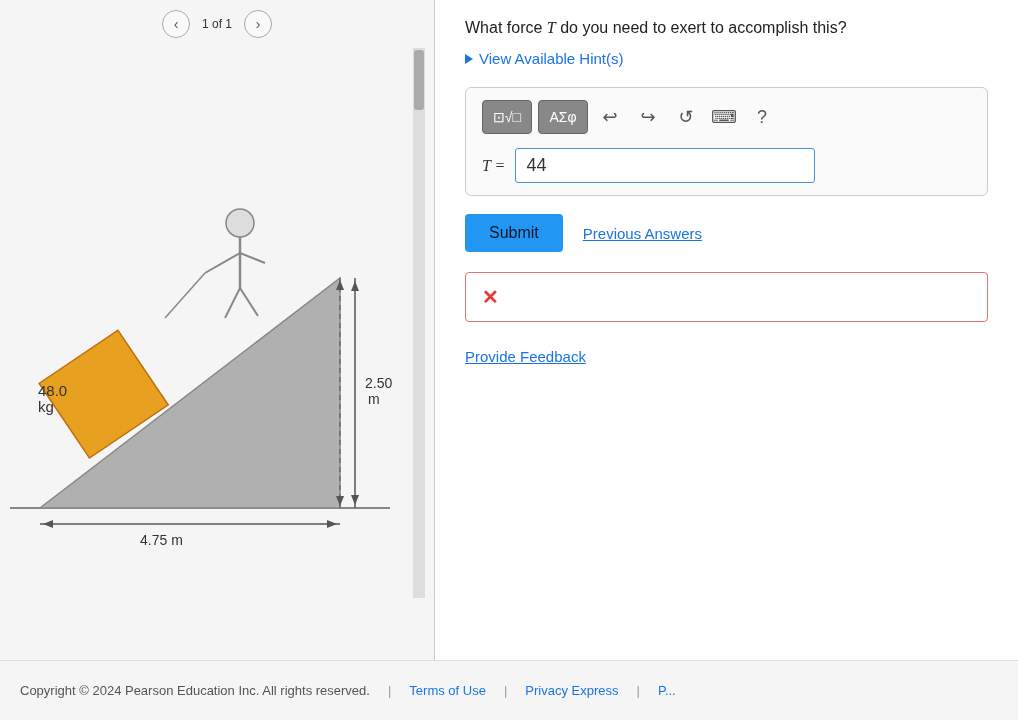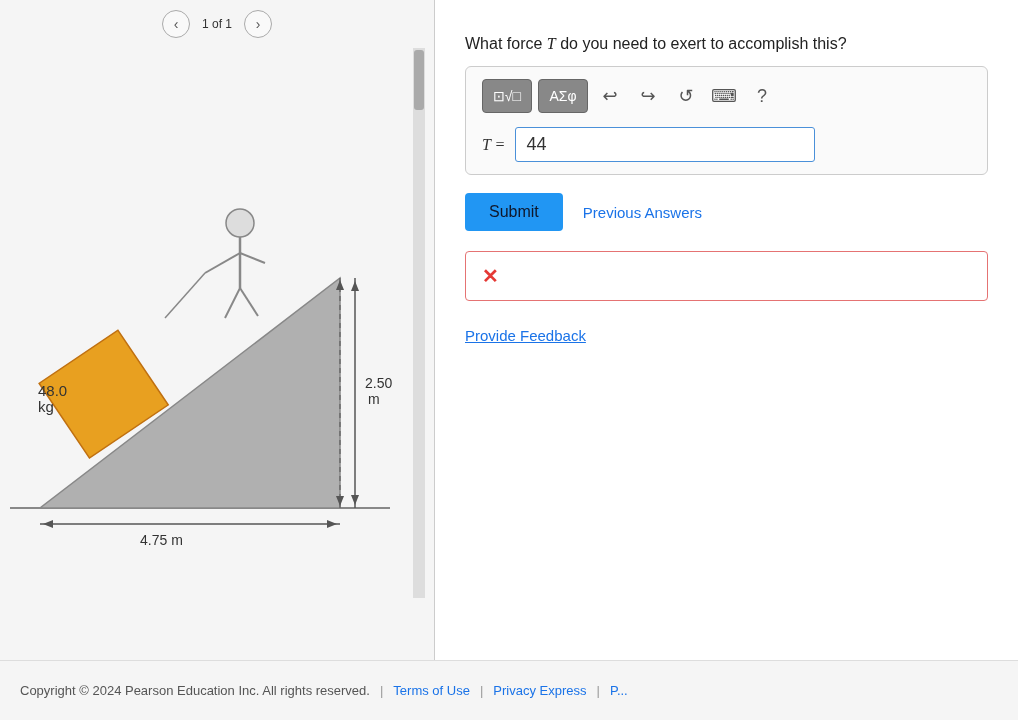--- a/index.html
+++ b/index.html
@@ -87,21 +87,21 @@
     .diagram-svg {
       position: absolute;
       left: 0;
       top: 0;
     }
 
     
     .right-panel {
       flex: 1;
       background: #fff;
-      padding: 32px 30px;
+      padding: 16px 30px;
       overflow-y: auto;
     }
 
     .question-text {
       font-size: 16px;
       color: #222;
       margin-bottom: 10px;
       line-height: 1.5;
     }
 
@@ -217,20 +217,21 @@
       border: none;
       border-radius: 4px;
       padding: 10px 24px;
       font-size: 16px;
       cursor: pointer;
       font-weight: normal;
     }
 
     .prev-answers-link {
       color: #1a73e8;
+      text-decoration: underline;
       font-size: 15px;
       cursor: pointer;
       background: none;
       border: none;
     }
 
     
     .error-box {
       border: 1px solid #e57373;
       border-radius: 4px;
@@ -268,21 +269,21 @@
     .footer {
       width: 1018px;
       height: 60px;
       background: #f5f5f5;
       border-top: 1px solid #ddd;
       display: flex;
       align-items: center;
       padding: 0 20px;
       font-size: 13px;
       color: #555;
-      gap: 4px;
+      gap: 12px;
     }
 
     .footer a {
       color: #1a73e8;
       cursor: pointer;
     }
 
     .footer-divider {
       margin: 0 6px;
       color: #999;
@@ -352,20 +353,24 @@
         <polygon points="330,458 326,448 334,448" fill="#555"></polygon>
       </svg>
     </div>
   </div>
 
   <div class="right-panel">
     <p class="question-text">
       <span>What force </span><em>T</em><span> do you need to exert to accomplish this?</span>
     </p>
 
+    <a class="hint-link">
+      <span class="hint-triangle"></span>
+      <span>View Available Hint(s)</span>
+    </a>
 
     <div class="answer-area">
 
       <div class="toolbar">
         <button class="toolbar-btn">⊡√□</button>
         <button class="toolbar-btn">ΑΣφ</button>
         <button class="toolbar-icon-btn">↩</button>
         <button class="toolbar-icon-btn">↪</button>
         <button class="toolbar-icon-btn">↺</button>
         <button class="toolbar-icon-btn">⌨</button>

